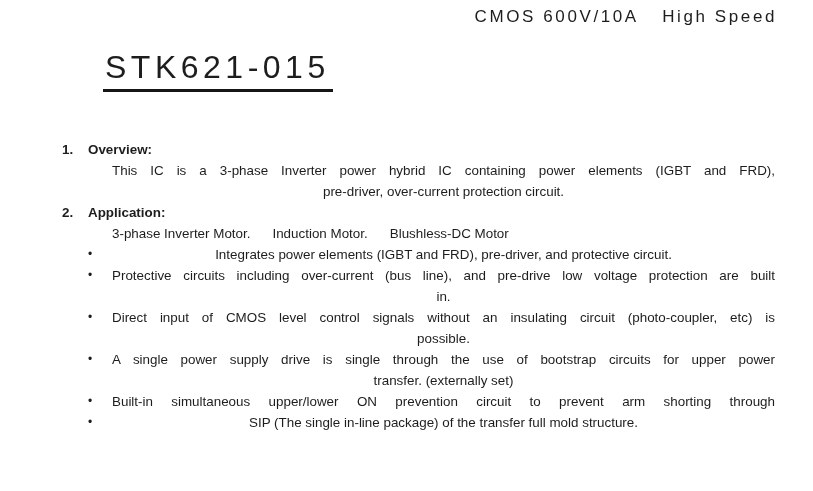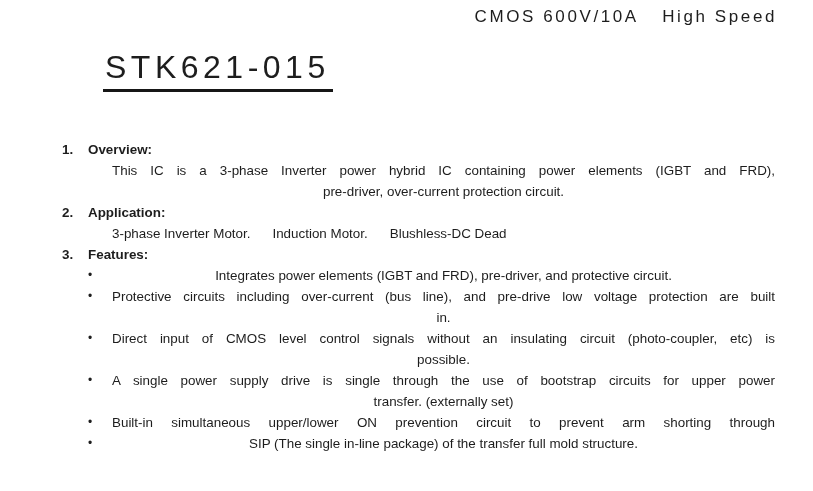--- a/index.html
+++ b/index.html
@@ -59,24 +59,23 @@
   <div class="sections">
       <div class="section">
         <div class="section-heading"><span class="sec-num">1.</span><span class="sec-label">Overview:</span></div>
         <div class="para">
           <div class="jline">This IC is a 3-phase Inverter power hybrid IC containing power elements (IGBT and FRD),</div>
           <div class="lline">pre-driver, over-current protection circuit.</div>
         </div>
       </div>
       <div class="section">
         <div class="section-heading"><span class="sec-num">2.</span><span class="sec-label">Application:</span></div>
-        <div class="para apps"><span class="app-item">3-phase Inverter Motor.</span><span class="app-item">Induction Motor.</span><span class="app-item">Blushless-DC Dead</span></div>
+        <div class="para apps"><span class="app-item">3-phase Inverter Motor.</span><span class="app-item">Induction Motor.</span><span class="app-item">Blushless-DC Motor</span></div>
       </div>
       <div class="section">
-        <div class="section-heading"><span class="sec-num">3.</span><span class="sec-label">Features:</span></div>
         <ul class="bullets">
           <li class="feature">
             <span class="bullet-mark">•</span>
             <div class="lline">Integrates power elements (IGBT and FRD), pre-driver, and protective circuit.</div>
           </li>
           <li class="feature">
             <span class="bullet-mark">•</span>
             <div class="jline">Protective circuits including over-current (bus line), and pre-drive low voltage protection are built</div>
             <div class="lline">in.</div>
           </li>

